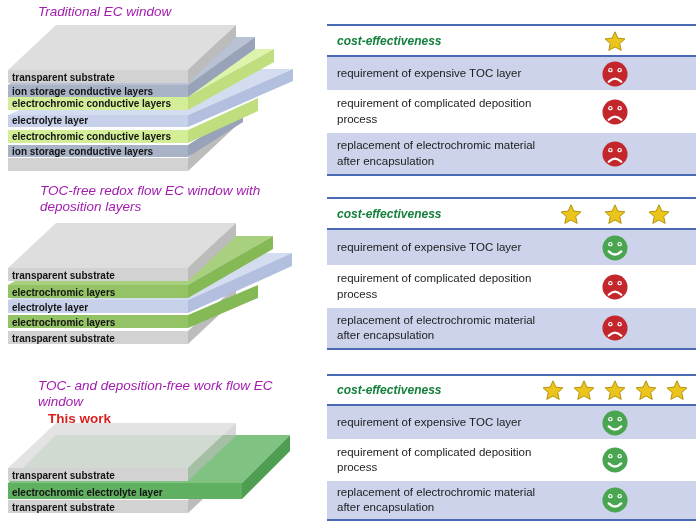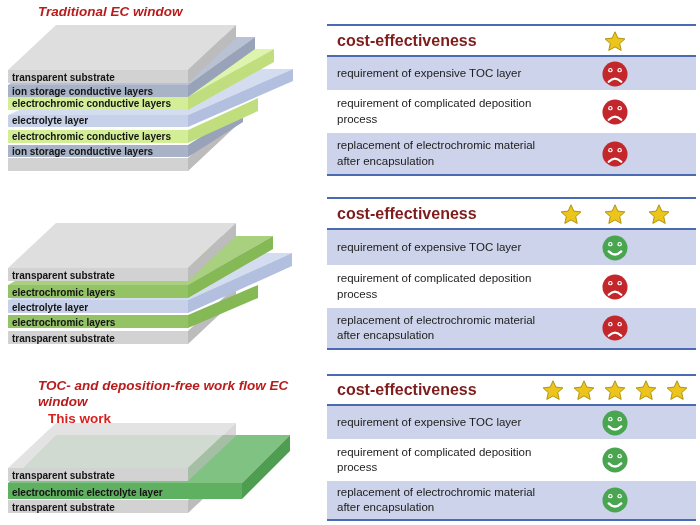--- a/index.html
+++ b/index.html
@@ -1,32 +1,32 @@
 <!DOCTYPE html>
 <html style="--line-blue: #4a6ab4; --row-lavender: #ccd3ea; --star-gold: #ecc51c; --star-edge: #b3920e; --happy: #4aa551; --sad: #c3272b; --red-accent: #da1f1f; --sub-front: #d2d2d2; --sub-top: #dedede; --sub-side: #bcbcbc; --ion-front: #a9b3c7; --ion-top: #b8c2d4; --ion-side: #98a2b8; --ecl-front: #d3ee97; --ecl-top: #def3ab; --ecl-side: #c0de7d; --elyte-front: #c7d1e9; --elyte-top: #d4ddf0; --elyte-side: #b2bfde; --green2-front: #93c364; --green2-top: #a8d07e; --green2-side: #85b956; --green3-front: #5fb061; --green3-top: #80c281; --green3-side: #4e9d51;"><head>
 <meta charset="utf-8">
 <style>
   html,body{margin:0;padding:0;background:#fff;}
   #fig{position:relative;width:700px;height:525px;background:#fff;
        font-family:"Liberation Sans",sans-serif;overflow:hidden;}
 
   
-  .panel-title{position:absolute;font-weight:bold;font-style:italic;
-               font-size:13.5px;line-height:1.18;color:#b91c1c;}
+  .panel-title{position:absolute;font-weight:normal;font-style:italic;
+               font-size:13.5px;line-height:1.18;color:#a21caf;}
   .diagram-svg{position:absolute;left:0;}
   .layer-label{font-weight:bold;font-size:10px;fill:#141414;}
   .note-text{font-weight:bold;font-size:13.5px;fill:var(--red-accent);}
 
   
   .ec-table{position:absolute;left:327px;width:369px;
             border-top:2px solid var(--line-blue);
             border-bottom:2px solid var(--line-blue);}
   .t-header{position:relative;background:#fff;display:flex;align-items:center;
             border-bottom:2px solid var(--line-blue);}
-  .t-header .h-label{font-weight:bold;font-size:16px;color:#7f1d1d;padding-left:10px;}
+  .t-header .h-label{font-weight:bold;font-size:12px;color:#15803d;padding-left:10px;font-style:italic;}
   .t-row{position:relative;display:flex;align-items:center;}
   .t-row.alt{background:var(--row-lavender);}
   .row-text{font-size:11.5px;line-height:1.32;color:#1c1c1c;
             padding-left:10px;width:218px;}
   .rating{position:absolute;left:288px;top:50%;
           transform:translate(-50%,-50%);display:flex;align-items:center;}
   .face-slot{position:absolute;left:288px;top:50%;transform:translate(-50%,-50%);
              width:27px;height:27px;}
   .face-slot svg{display:block;}
   .face .face-bg{fill:#999;}
@@ -78,20 +78,21 @@
       <rect x="8" y="70" width="180" height="13" style="fill:var(--sub-front)"></rect>
     </g>
     <text class="layer-label" x="12" y="80.5">transparent substrate</text>
     <text class="layer-label" x="12" y="94.5">ion storage conductive layers</text>
     <text class="layer-label" x="12" y="107">electrochromic conductive layers</text>
     <text class="layer-label" x="12" y="124">electrolyte layer</text>
     <text class="layer-label" x="12" y="140">electrochromic conductive layers</text>
     <text class="layer-label" x="12" y="154.5">ion storage conductive layers</text>
   </svg>
 
+  <div class="panel-title" style="left:40px;top:183px;width:246px;">TOC-free redox flow EC window with deposition layers</div>
 
   <svg class="diagram-svg" style="top:210px;" width="320" height="140" viewBox="0 210 320 140">
     <g>
       <rect x="8" y="331" width="180" height="13" style="fill:var(--sub-front)"></rect>
       <polygon points="188,331 236,286 236,299 188,344" style="fill:var(--sub-side)"></polygon>
     </g>
     <g>
       <rect x="8" y="315" width="180" height="13" style="fill:var(--green2-front)"></rect>
       <polygon points="188,315 258,285 258,298 188,328" style="fill:var(--green2-side)"></polygon>
     </g>

